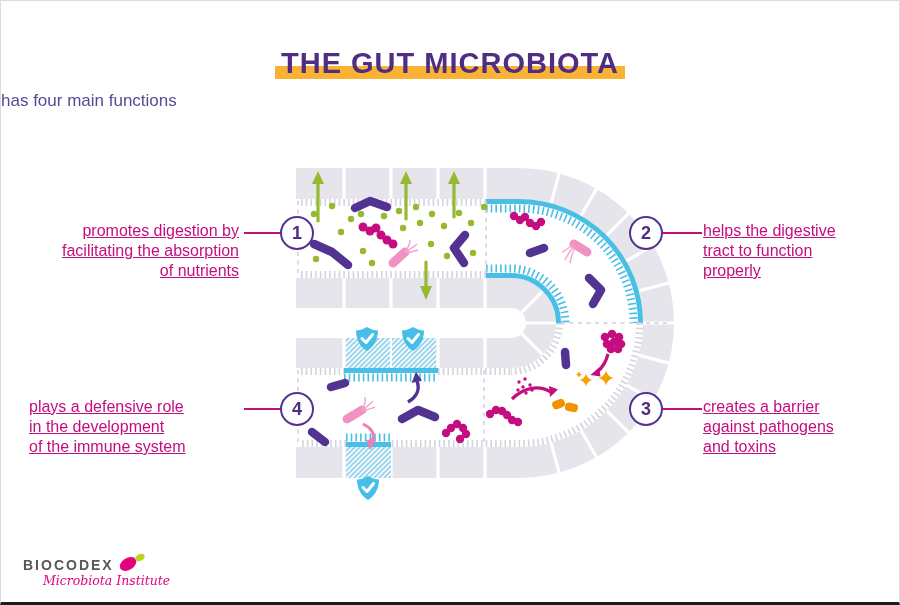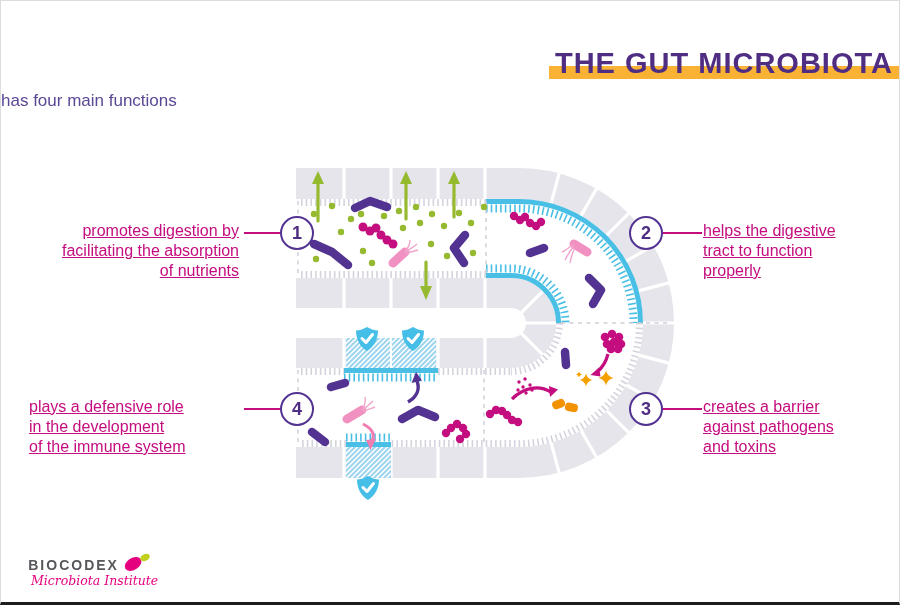--- a/index.html
+++ b/index.html
@@ -2,21 +2,21 @@
 <html><head>
 <meta charset="utf-8">
 <style>
   html,body{margin:0;padding:0;background:#fff;}
   .stage{
     position:relative;width:898px;height:601px;background:#ffffff;overflow:hidden;
     font-family:"Liberation Sans",sans-serif;
     border:1px solid #dcdcdc;border-bottom:3px solid #1d1d1d;
   }
   .art{position:absolute;left:0;top:0;width:900px;height:605px;}
-  .title-wrap{position:absolute;left:0;top:45px;width:100%;text-align:right;}
+  .title-wrap{position:absolute;left:0;top:45px;width:100%;text-align:center;}
   .title-wrap .hl{
     display:inline-block;font-size:29px;font-weight:700;letter-spacing:1px;color:#4F2D82;line-height:34px;
     padding:0 6px;
     background:linear-gradient(to bottom,transparent 58%,#F9B233 58%,#F9B233 96%,transparent 96%);
   }
   .subtitle{position:absolute;left:0;top:90px;width:100%;font-size:17px;color:#5C4796;}
   .fn-text{
     position:absolute;font-size:16px;line-height:20px;color:#C40D7E;white-space:pre-line;text-decoration:underline;
   }
   .t1{left:28px;top:220px;width:210px;text-align:right;}
@@ -30,24 +30,24 @@
   .l4{left:243px;top:407px;width:38px;}
   .badge{
     position:absolute;width:34px;height:34px;border-radius:50%;
     border:2.5px solid #533391;background:#fff;box-sizing:border-box;
     display:flex;align-items:center;justify-content:center;
     font-size:18px;font-weight:700;color:#4F2D82;
   }
   .b1{left:279px;top:215px;} .b2{left:628px;top:215px;}
   .b3{left:628px;top:391px;} .b4{left:279px;top:391px;}
   .logo{position:absolute;left:22px;top:550px;}
-  .brand-row{display:flex;align-items:flex-start;justify-content:center;}
+  .brand-row{display:flex;align-items:flex-start;}
   .brand{font-size:14px;font-weight:700;letter-spacing:2px;color:#57575B;line-height:18px;padding-top:5px;}
   .leaf-svg{width:32px;height:24px;margin-left:2px;}
-  .tagline{font-family:"DejaVu Serif",serif;font-style:italic;font-size:12.5px;color:#E5007D;margin-left:8px;margin-top:-2px;}
+  .tagline{font-family:"DejaVu Serif",serif;font-style:italic;font-size:12.5px;color:#E5007D;margin-left:20px;margin-top:-2px;}
 </style>
 </head>
 <body>
 
 <div class="stage">
 
   <svg class="art" viewBox="0 0 900 605" aria-hidden="true">
     <defs>
       <pattern id="hatch" patternUnits="userSpaceOnUse" width="5" height="5">
         <rect width="5" height="5" fill="#ffffff"></rect>

